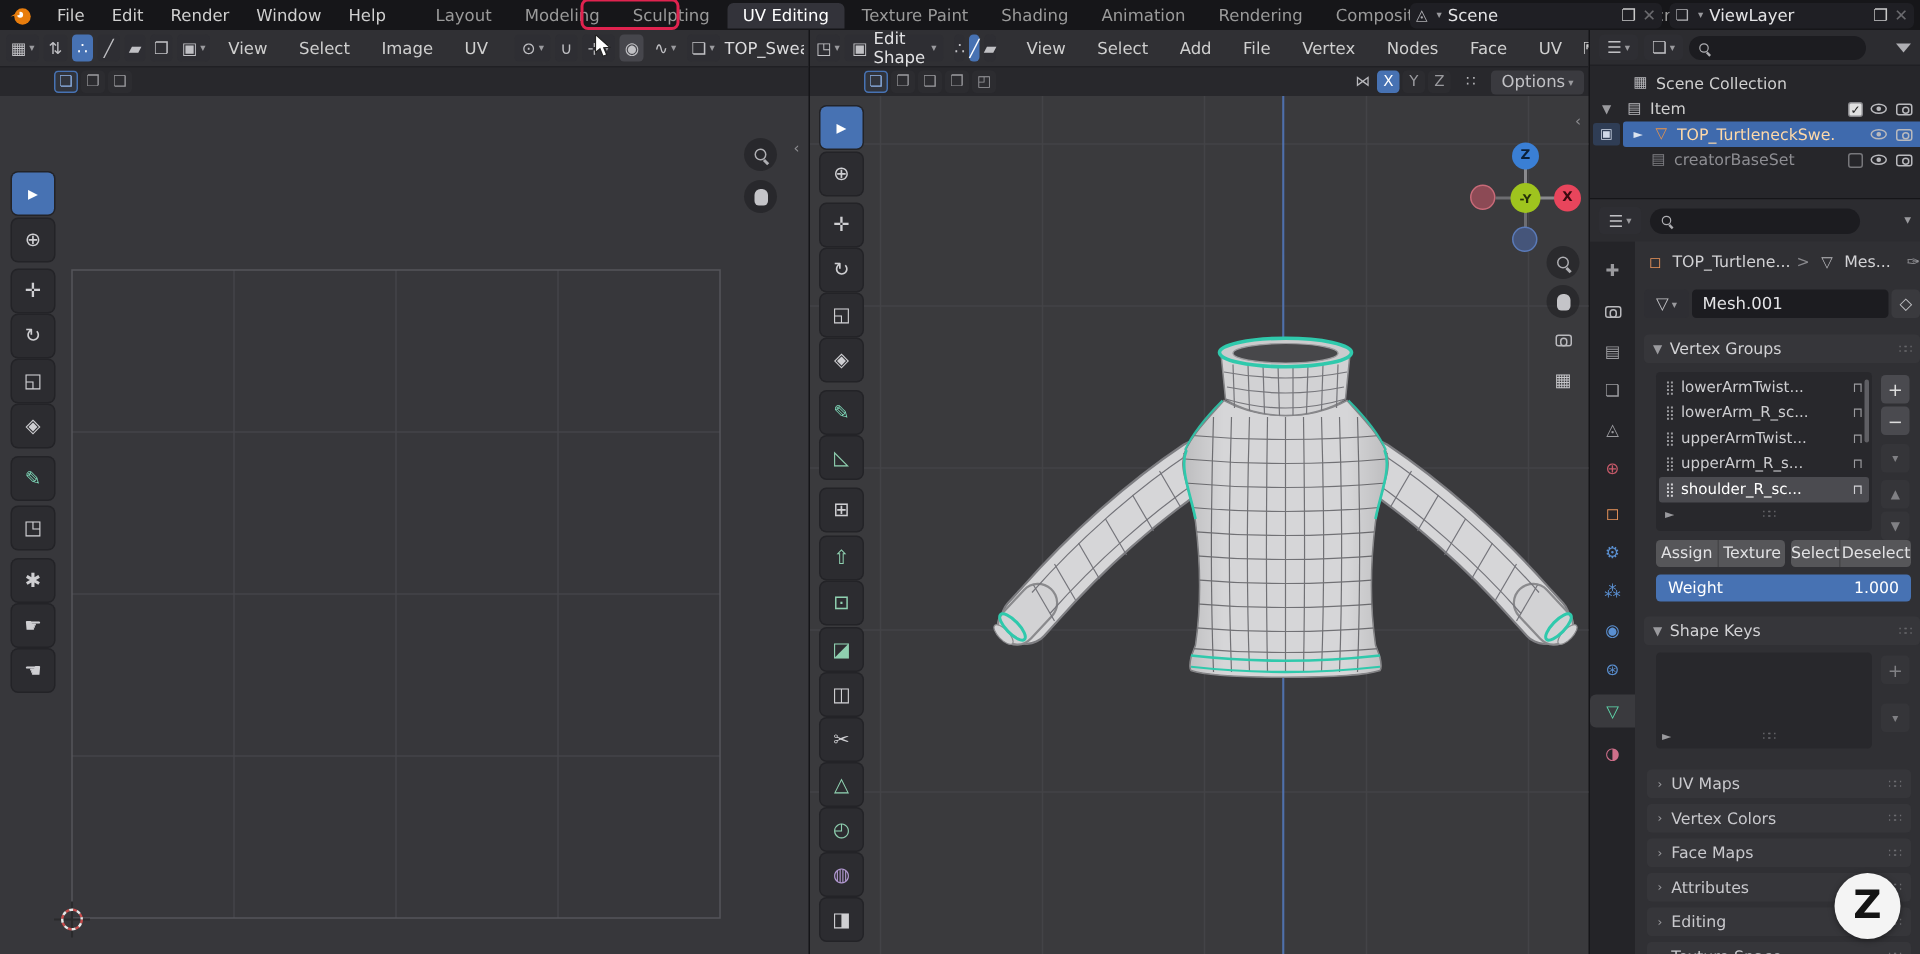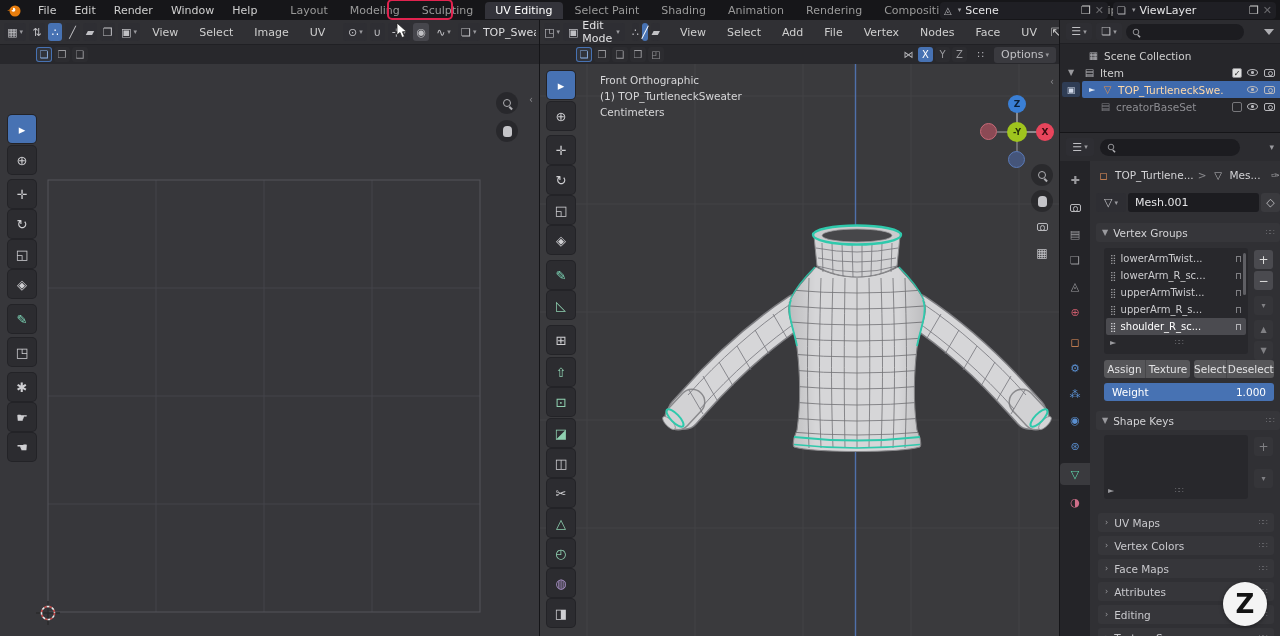--- a/index.html
+++ b/index.html
@@ -64,21 +64,21 @@
   <span class="menu-item">File</span>
   <span class="menu-item">Edit</span>
   <span class="menu-item">Render</span>
   <span class="menu-item">Window</span>
   <span class="menu-item">Help</span>
   <div class="row" style="margin-left:14px;gap:2px">
     <span class="tab">Layout</span>
     <span class="tab">Modeling</span>
     <span class="tab">Sculpting</span>
     <span class="tab active">UV Editing</span>
-    <span class="tab">Select Paint</span>
+    <span class="tab">Texture Paint</span>
     <span class="tab">Shading</span>
     <span class="tab">Animation</span>
     <span class="tab">Rendering</span>
     <span class="tab">Compositing</span>
     <span class="tab">Geometry Nodes</span>
     <span class="tab">Scripting</span>
   </div>
 </div>
 
 <div class="abs widget" style="left:940px;top:1.5px;width:168px">
@@ -184,21 +184,21 @@
     <div class="navic" style="left:496px;top:56px">
         <span class="i-hand"></span>
       </div>
     <span class="abs" style="left:529px;top:30px;color:#8a8a8e;font-size:10px">‹</span>
   </div>
 </div>
 
 <div class="abs" id="viewport" style="left:540px;top:20px;width:520px;height:616px;border-right:1px solid #151518;overflow:hidden">
   <div class="abs hdr row" style="left:0;top:0;width:520px;height:25px;padding:0 4px;gap:3px">
     <span class="ibtn" style="width:26px;height:18px">◳<span class="caret">▾</span></span>
-    <span class="ibtn" style="width:92px;height:18px;justify-content:flex-start;padding:0 5px;gap:4px">▣<span style="color:#e2e2e4">Edit Mode</span><span class="caret" style="margin-left:auto">▾</span></span>
+    <span class="ibtn" style="width:92px;height:18px;justify-content:flex-start;padding:0 5px;gap:4px">▣<span style="color:#e2e2e4">Edit Shape</span><span class="caret" style="margin-left:auto">▾</span></span>
     <span class="ibtn" style="width:18px;height:18px;margin-left:4px">∴</span>
     <span class="ibtn sel" style="width:18px;height:18px">╱</span>
     <span class="ibtn" style="width:18px;height:18px">▰</span>
     <span class="menu-item" style="margin-left:8px">View</span>
     <span class="menu-item">Select</span>
     <span class="menu-item">Add</span>
     <span class="menu-item">File</span>
     <span class="menu-item">Vertex</span>
     <span class="menu-item">Nodes</span>
     <span class="menu-item">Face</span>
@@ -333,25 +333,20 @@
             <line x1="352" y1="179" x2="351" y2="208"></line>
           <path d="M 276 184 Q 317 192 358 184"></path>
             <path d="M 278 194 Q 317 202 356 194"></path>
           <path d="M 277 202 Q 317 214 357 202"></path>
         </g>
         <ellipse cx="317" cy="171" rx="44" ry="9.5" fill="#cbcbcd" stroke="#2fc9ac" stroke-width="2.4"></ellipse>
         <ellipse cx="317" cy="171.5" rx="35" ry="6.5" fill="#47474a" stroke="#9a9a9d" stroke-width="0.8"></ellipse>
       </g>
     </svg>
     
-    <div class="abs" style="left:60px;top:8px;font-size:10.5px;color:#d6d6d8;line-height:16px">
-      <div>Front Orthographic</div>
-      <div>(1) TOP_TurtleneckSweater</div>
-      <div>Centimeters</div>
-    </div>
     
     <div class="tbtn sel" style="left:7px;top:7px">
         <span>▸</span>
       </div>
     <div class="tbtn" style="left:7px;top:38px">
         <span>⊕</span>
       </div>
     <div class="tbtn" style="left:7px;top:72px">
         <span>✛</span>
       </div>

